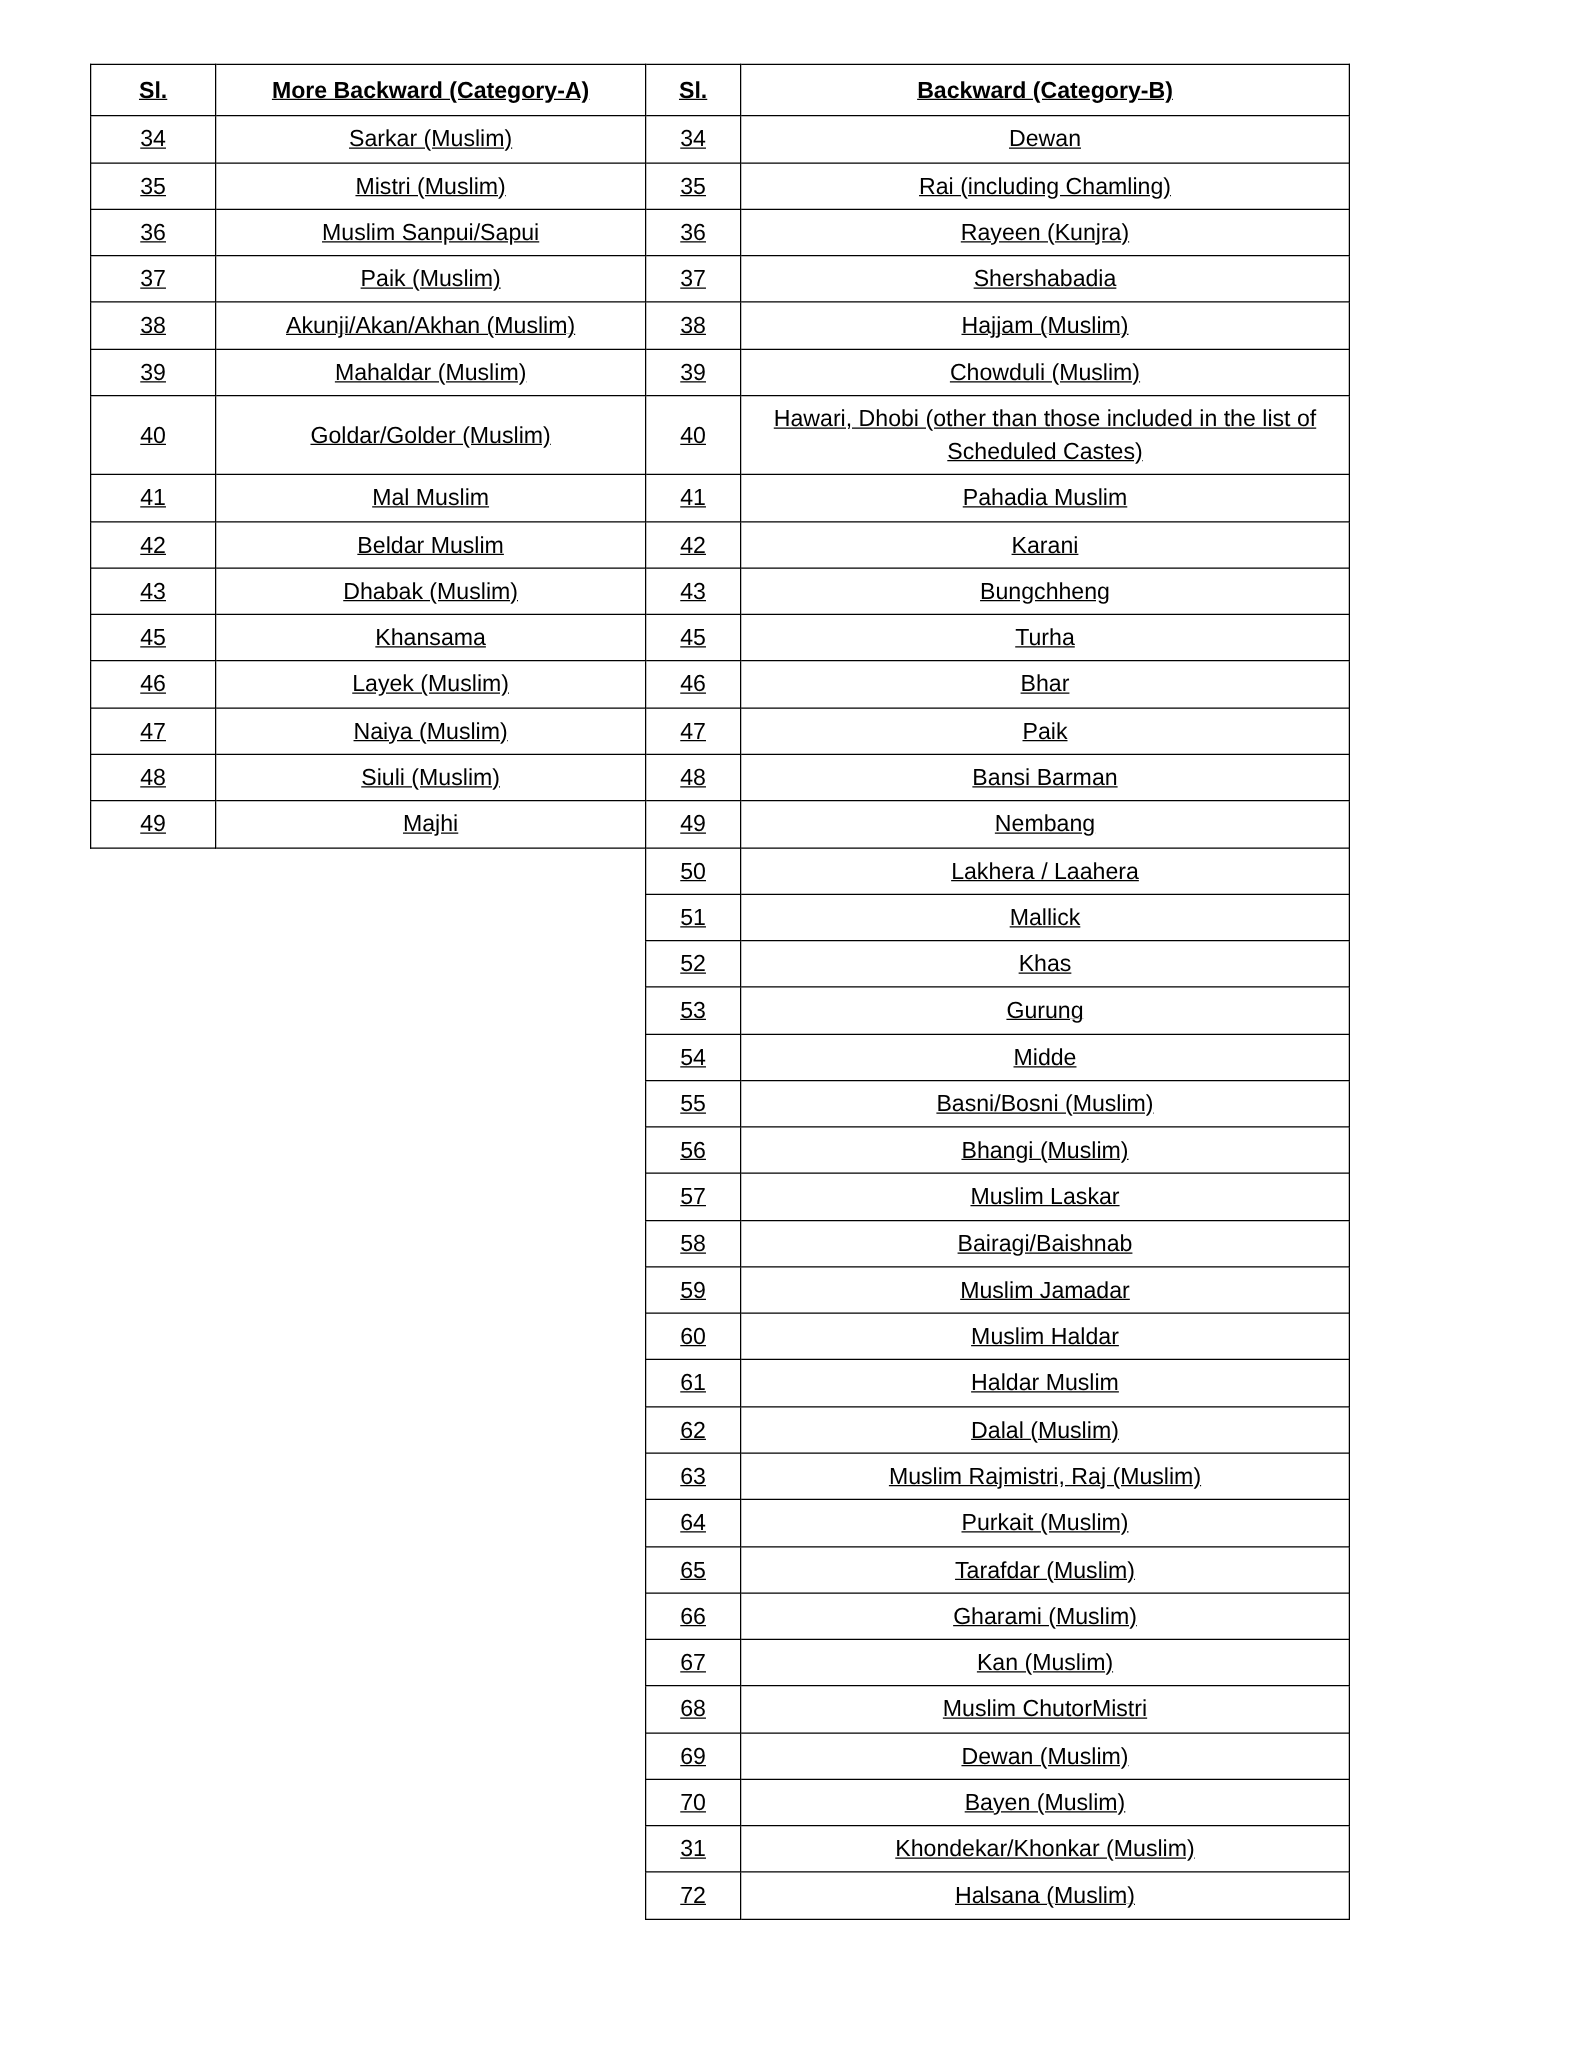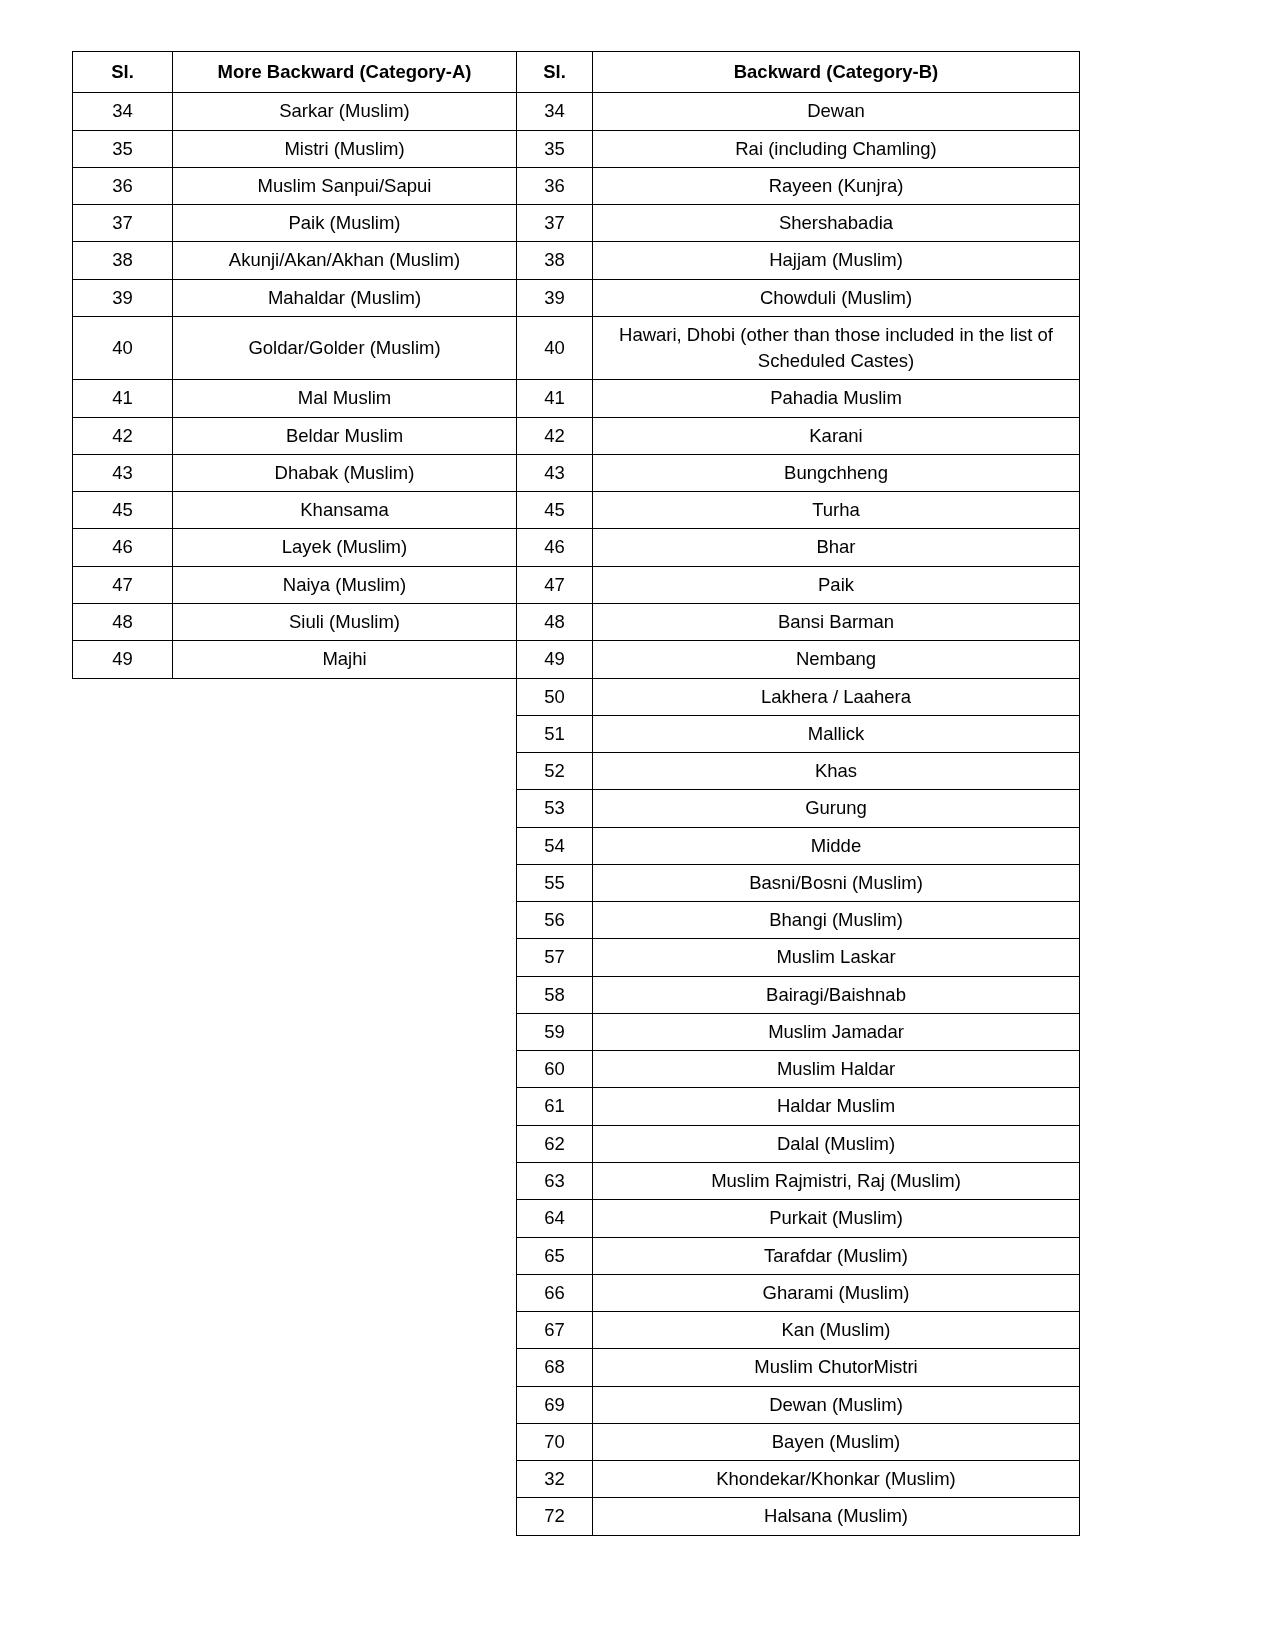--- a/index.html
+++ b/index.html
@@ -14,20 +14,21 @@
     color: #000000;
     position: relative;
     overflow: hidden;
   }
 
   .page {
     position: absolute;
     left: 72px;
     top: 51px;
     width: 1007px;
+    text-decoration: underline;
   }
 
   table.caste-table {
     border-collapse: collapse;
     table-layout: fixed;
     width: 1007px;
     font-size: 18.5px;
   }
 
   table.caste-table col.col-sl-a  { width: 100px; }
@@ -301,21 +302,21 @@
         </tr>
         <tr>
           <td class="empty-cell"></td>
           <td class="empty-cell"></td>
           <td>70</td>
           <td class="name-cell">Bayen (Muslim)</td>
         </tr>
         <tr>
           <td class="empty-cell"></td>
           <td class="empty-cell"></td>
-          <td>32</td>
+          <td>31</td>
           <td class="name-cell">Khondekar/Khonkar (Muslim)</td>
         </tr>
         <tr>
           <td class="empty-cell"></td>
           <td class="empty-cell"></td>
           <td>72</td>
           <td class="name-cell">Halsana (Muslim)</td>
         </tr>
       </tbody>
   </table>

